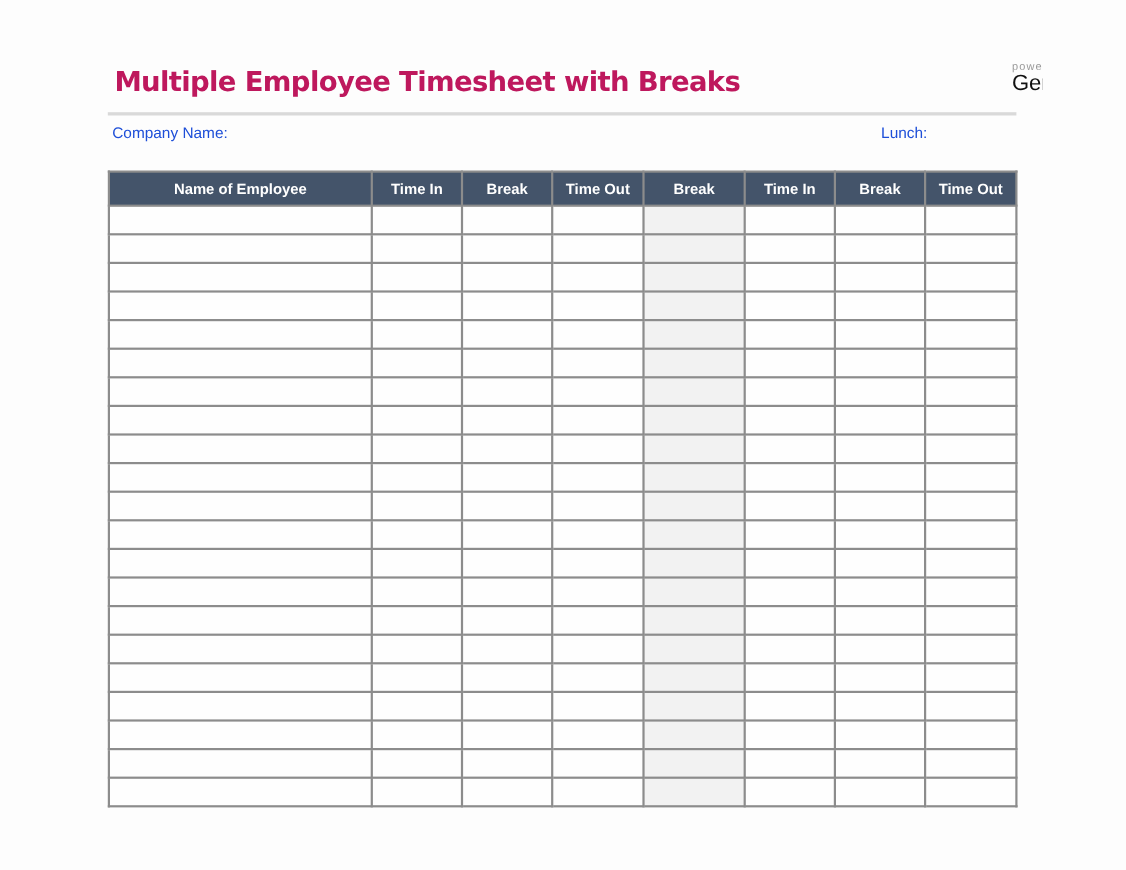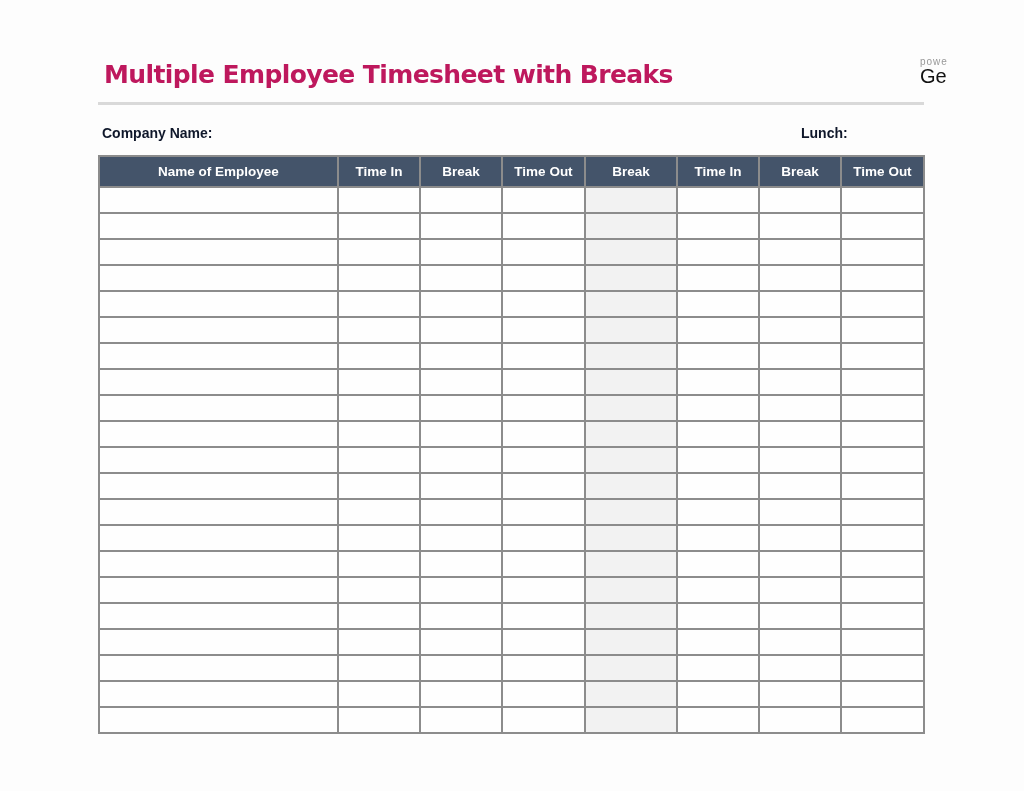--- a/index.html
+++ b/index.html
@@ -2,21 +2,21 @@
 <html><head>
 <meta charset="utf-8">
 <style>
   html, body { margin:0; padding:0; background:#fdfdfd; }
   body { width:1024px; height:791px; position:relative; overflow:hidden; font-family:"Liberation Sans", sans-serif; }
   .title { position:absolute; left:104px; top:60px; font-size:25px; font-weight:bold; color:#be185d; font-family:"DejaVu Sans", sans-serif; letter-spacing:-0.6px; }
   .rule { position:absolute; left:98px; top:102px; width:826px; height:3px; background:#d9d9d9; }
   .brand { position:absolute; left:896px; top:56px; width:28px; overflow:hidden; white-space:nowrap;margin-left:24px; }
   .brand-small { font-size:10px; color:#999; letter-spacing:1px; }
   .brand-big { font-size:20px; color:#111; margin-top:-2px; }
-  .label { position:absolute; top:125px; font-size:14px; font-weight:bold; color:#0f172a; }
+  .label { position:absolute; top:112px; font-size:14px; font-weight:normal; color:#1d4ed8; }
   table { position:absolute; left:98px; top:155px; border-collapse:collapse; table-layout:fixed;padding-left:47px; }
   th { background:#44546a; color:#fff; font-size:13.5px; font-weight:bold; height:29px; border:2px solid #8c8c8c; padding:0; }
   td { height:24px; border:2px solid #8c8c8c; padding:0; background:#fefefe; }
   td.lunch { background:#f2f2f2; }
 </style>
 </head>
 <body>
 
 <div class="title">Multiple Employee Timesheet with Breaks</div>
 <div class="rule"></div>

